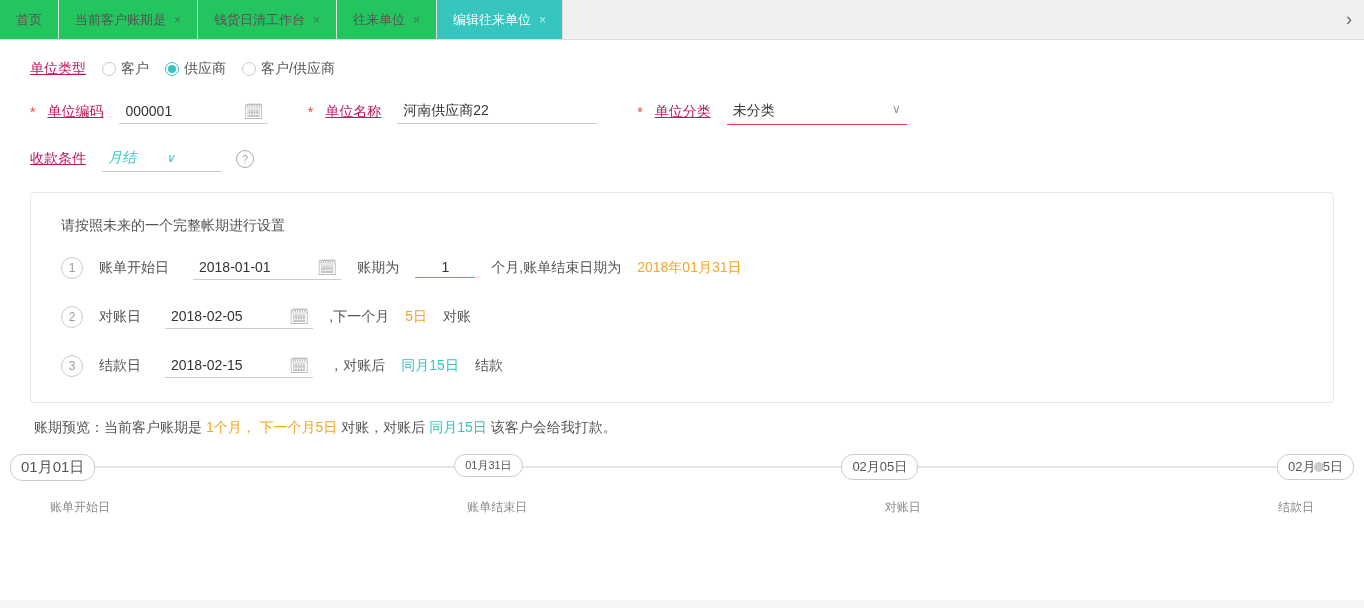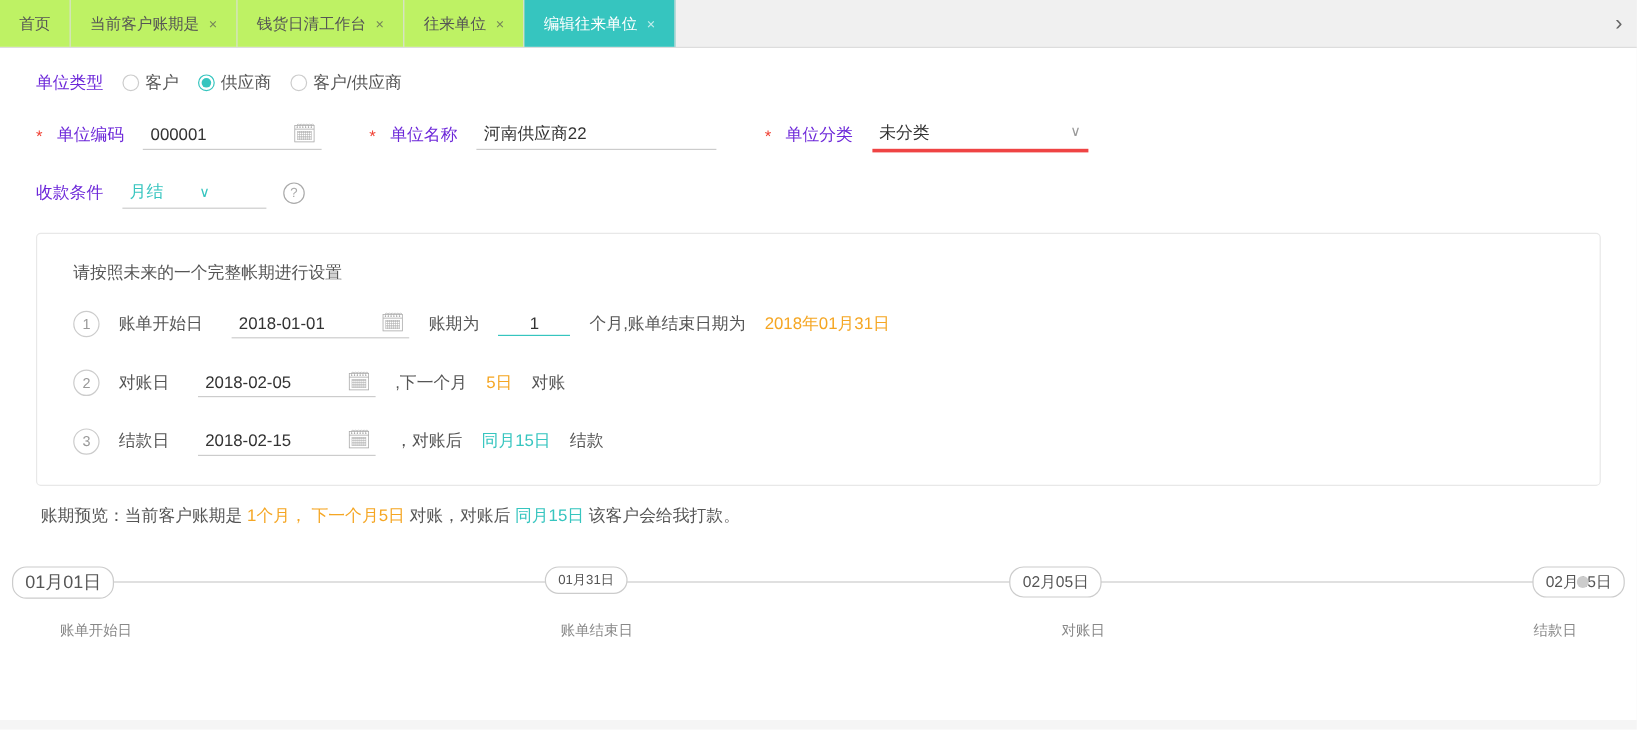--- a/index.html
+++ b/index.html
@@ -5,21 +5,21 @@
     * { box-sizing: border-box; margin: 0; padding: 0; }
     body { font-family: 'PingFang SC', 'Microsoft YaHei', sans-serif; font-size: 14px; background: #f5f5f5; color: #333; }
 
     
     .tabs-bar {
       display: flex; align-items: stretch; background: #f0f0f0; border-bottom: 1px solid #ddd;
       height: 40px; padding-left: 0;
     }
     .tab-item {
       display: flex; align-items: center; padding: 0 16px; cursor: pointer;
-      background: #bef264; border-right: 1px solid #ddd; font-size: 13px; color: #555;
+      background: #22c55e; border-right: 1px solid #ddd; font-size: 13px; color: #555;
       white-space: nowrap; height: 100%;
     }
     .tab-item.active {
       background: #36c5bf; color: #fff;
     }
     .tab-item .tab-close {
       margin-left: 8px; font-size: 12px; cursor: pointer; opacity: 0.7;
     }
     .tab-more-btn {
       margin-left: auto; display: flex; align-items: center; padding: 0 12px;
@@ -28,21 +28,21 @@
 
     
     .main-content {
       background: #fff; padding: 20px 30px; min-height: 560px;
     }
 
     
     .form-row {
       display: flex; align-items: center; margin-bottom: 20px; flex-wrap: wrap; gap: 8px;
     }
-    .form-label { color: #6d28d9; margin-right: 8px; white-space: nowrap; }
+    .form-label { color: #be185d; margin-right: 8px; white-space: nowrap; text-decoration: underline; }
     .required-star { color: #f04134; margin-right: 4px; }
 
     
     .radio-group { display: flex; align-items: flex-end; gap: 16px; }
     .radio-item { display: flex; align-items: center; gap: 5px; cursor: pointer; color: #555; }
     .radio-circle {
       width: 14px; height: 14px; border-radius: 50%; border: 1px solid #ccc;
       display: inline-block; position: relative;
     }
     .radio-circle.checked {
@@ -63,26 +63,26 @@
     
     .input-with-icon { display: flex; align-items: center; border-bottom: 1px solid #ccc; }
     .input-with-icon input { border: none; outline: none; padding: 4px 6px; font-size: 14px; width: 120px; background: transparent; }
     .input-with-icon .cal-icon { color: #aaa; cursor: pointer; padding: 0 4px; font-size: 16px; }
 
     
     .form-select {
       display: flex; align-items: center; border-bottom: 1px solid #ccc;
       padding: 4px 6px; cursor: pointer; min-width: 140px;
     }
-    .form-select span { flex: 1; color: #36c5bf; }
+    .form-select span { flex: 1; color: #36c5bf; font-style: italic; }
     .form-select .arrow { color: #36c5bf; font-size: 12px; margin-left: 8px; }
 
     .category-select {
       display: flex; align-items: flex-start; padding: 4px 6px; cursor: pointer;
-      border-bottom: 3px solid #ef4444; min-width: 160px; position: relative;
+      border-bottom: 1px solid #ef4444; min-width: 160px; position: relative;
     }
     .category-select span.val { flex: 1; color: #333; }
     .category-select .arrow-icon { color: #999; font-size: 12px; }
 
     
     .help-icon {
       display: inline-flex; align-items: center; justify-content: center;
       width: 18px; height: 18px; border-radius: 50%; border: 1px solid #aaa;
       color: #aaa; font-size: 11px; cursor: pointer; margin-left: 6px;
     }
@@ -107,21 +107,21 @@
     .step-text { color: #555; }
     .highlight-orange { color: #f5a623; }
     .highlight-teal { color: #36c5bf; }
 
     .period-input {
       border: none; border-bottom: 1px solid #36c5bf; outline: none;
       font-size: 14px; color: #333; width: 80px; padding: 2px 4px; background: transparent; text-align: center;
     }
 
     
-    .preview-text { font-size: 14px; color: #555; margin-bottom: 16px; padding: 0 4px; }
+    .preview-text { font-size: 14px; color: #555; padding: 0 4px; }
   </style>
 </head>
 <body>
 
 <div class="tabs-bar">
   <div class="tab-item">
     <span>首页</span>
   </div>
   <div class="tab-item">
     <span>当前客户账期是</span>

